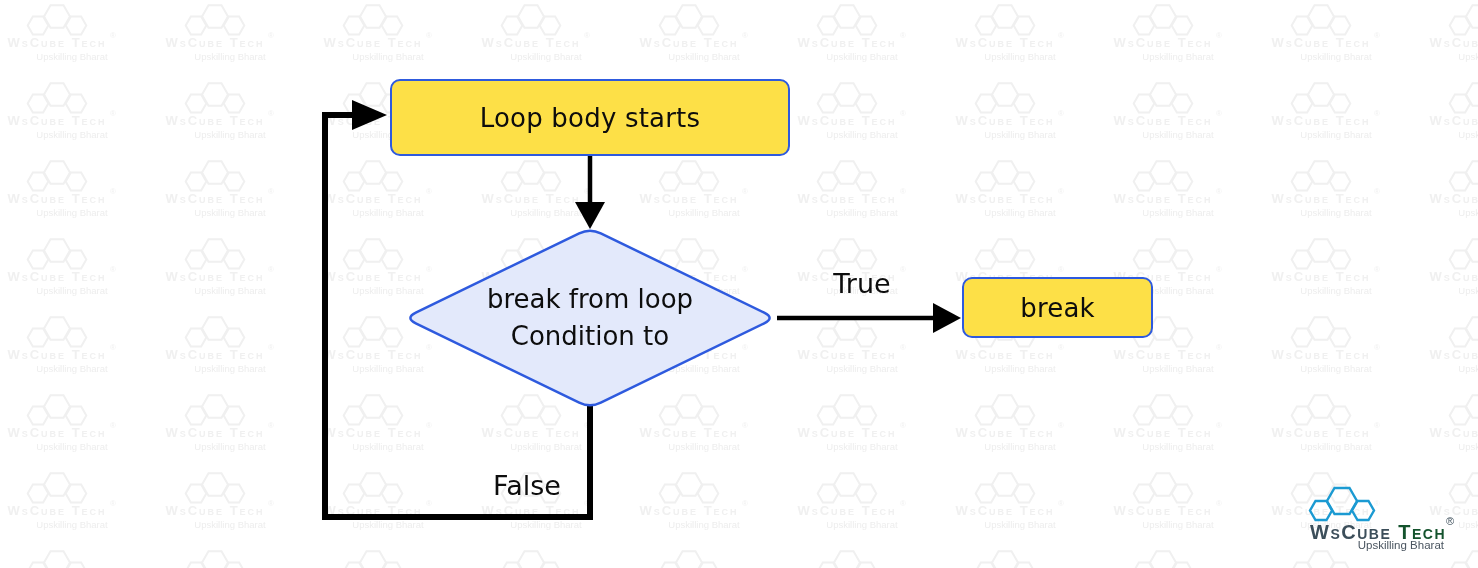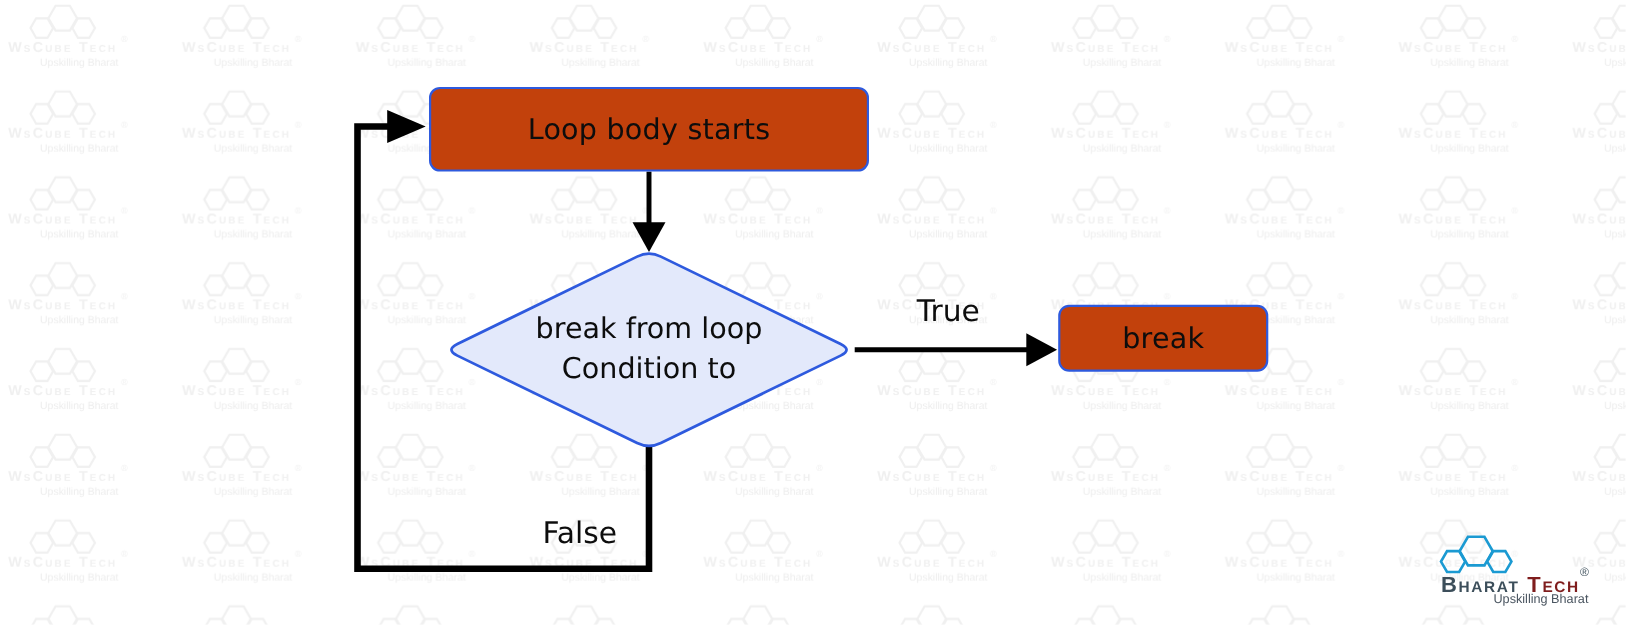--- a/index.html
+++ b/index.html
@@ -2,41 +2,41 @@
 <html><head>
 <meta charset="utf-8">
 <style>
   html,body{margin:0;padding:0;background:#ffffff;}
   body{width:1478px;height:568px;position:relative;overflow:hidden;
        font-family:"DejaVu Sans","Liberation Sans",sans-serif;}
   .canvas{position:absolute;left:0;top:0;width:1478px;height:568px;overflow:hidden;}
   svg.layer{position:absolute;left:0;top:0;}
 
   
-  .node{position:absolute;background:#c2410c;border:2.5px solid #2e5ade;border-radius:10px;
+  .node{position:absolute;background:#fde047;border:2.5px solid #2e5ade;border-radius:10px;
         display:flex;align-items:center;justify-content:center;
         font-size:26px;color:#0d0d0d;letter-spacing:.2px;box-sizing:border-box;z-index:3;}
   #node-loop-body{left:390px;top:79px;width:400px;height:77px;}
   #node-break{left:962px;top:277px;width:191px;height:61px;}
 
   .diamond-label{position:absolute;left:405px;top:228px;width:370px;height:180px;z-index:3;
         display:flex;flex-direction:column;align-items:center;justify-content:center;
         font-size:26px;line-height:37px;color:#0d0d0d;text-align:center;}
 
   .edge-label{position:absolute;font-size:27px;color:#0d0d0d;z-index:3;text-align:center;}
   #label-true{left:807px;top:268px;width:110px;}
   #label-false{left:472px;top:470px;width:110px;}
 
   
   .logo{position:absolute;left:1298px;top:477px;width:180px;height:88px;z-index:4;}
   .logo-hex{position:absolute;left:2px;top:0px;}
   .logo-name{position:absolute;left:12px;top:38px;white-space:nowrap;
              font-family:"Liberation Sans",sans-serif;font-weight:700;font-size:20px;
              font-variant:small-caps;letter-spacing:1.5px;color:#3c4e5a;}
-  .logo-name .tech{color:#7f1d1d;}
+  .logo-name .tech{color:#14532d;}
   .logo-name sup{font-size:11px;font-weight:400;letter-spacing:0;vertical-align:14px;color:#3c4e5a;}
   .logo-tag{position:absolute;left:0px;top:62px;width:146px;text-align:right;
             font-family:"Liberation Sans",sans-serif;font-size:11.5px;color:#4a5560;}
 </style>
 </head>
 <body>
 
 <div class="canvas">
 
   <svg class="layer" width="1478" height="568" aria-hidden="true">
@@ -87,17 +87,17 @@
   <div class="edge-label" id="label-true">True</div>
 
   <div class="logo">
     <svg class="logo-hex" width="92" height="50">
       <g stroke="#1b9ad2" stroke-width="2.4" fill="none">
         <path d="M34.5 11 L49.5 11 L57 24 L49.5 37 L34.5 37 L27 24 Z"></path>
         <path d="M15.5 24 L26.5 24 L32 33.5 L26.5 43 L15.5 43 L10 33.5 Z"></path>
         <path d="M57.5 24 L68.5 24 L74 33.5 L68.5 43 L57.5 43 L52 33.5 Z"></path>
       </g>
     </svg>
-    <div class="logo-name"><span class="ws">Bharat</span>&nbsp;<span class="tech">Tech</span><sup>®</sup></div>
+    <div class="logo-name"><span class="ws">WsCube</span>&nbsp;<span class="tech">Tech</span><sup>®</sup></div>
     <div class="logo-tag">Upskilling Bharat</div>
   </div>
 
 </div>
 
 </body></html>

